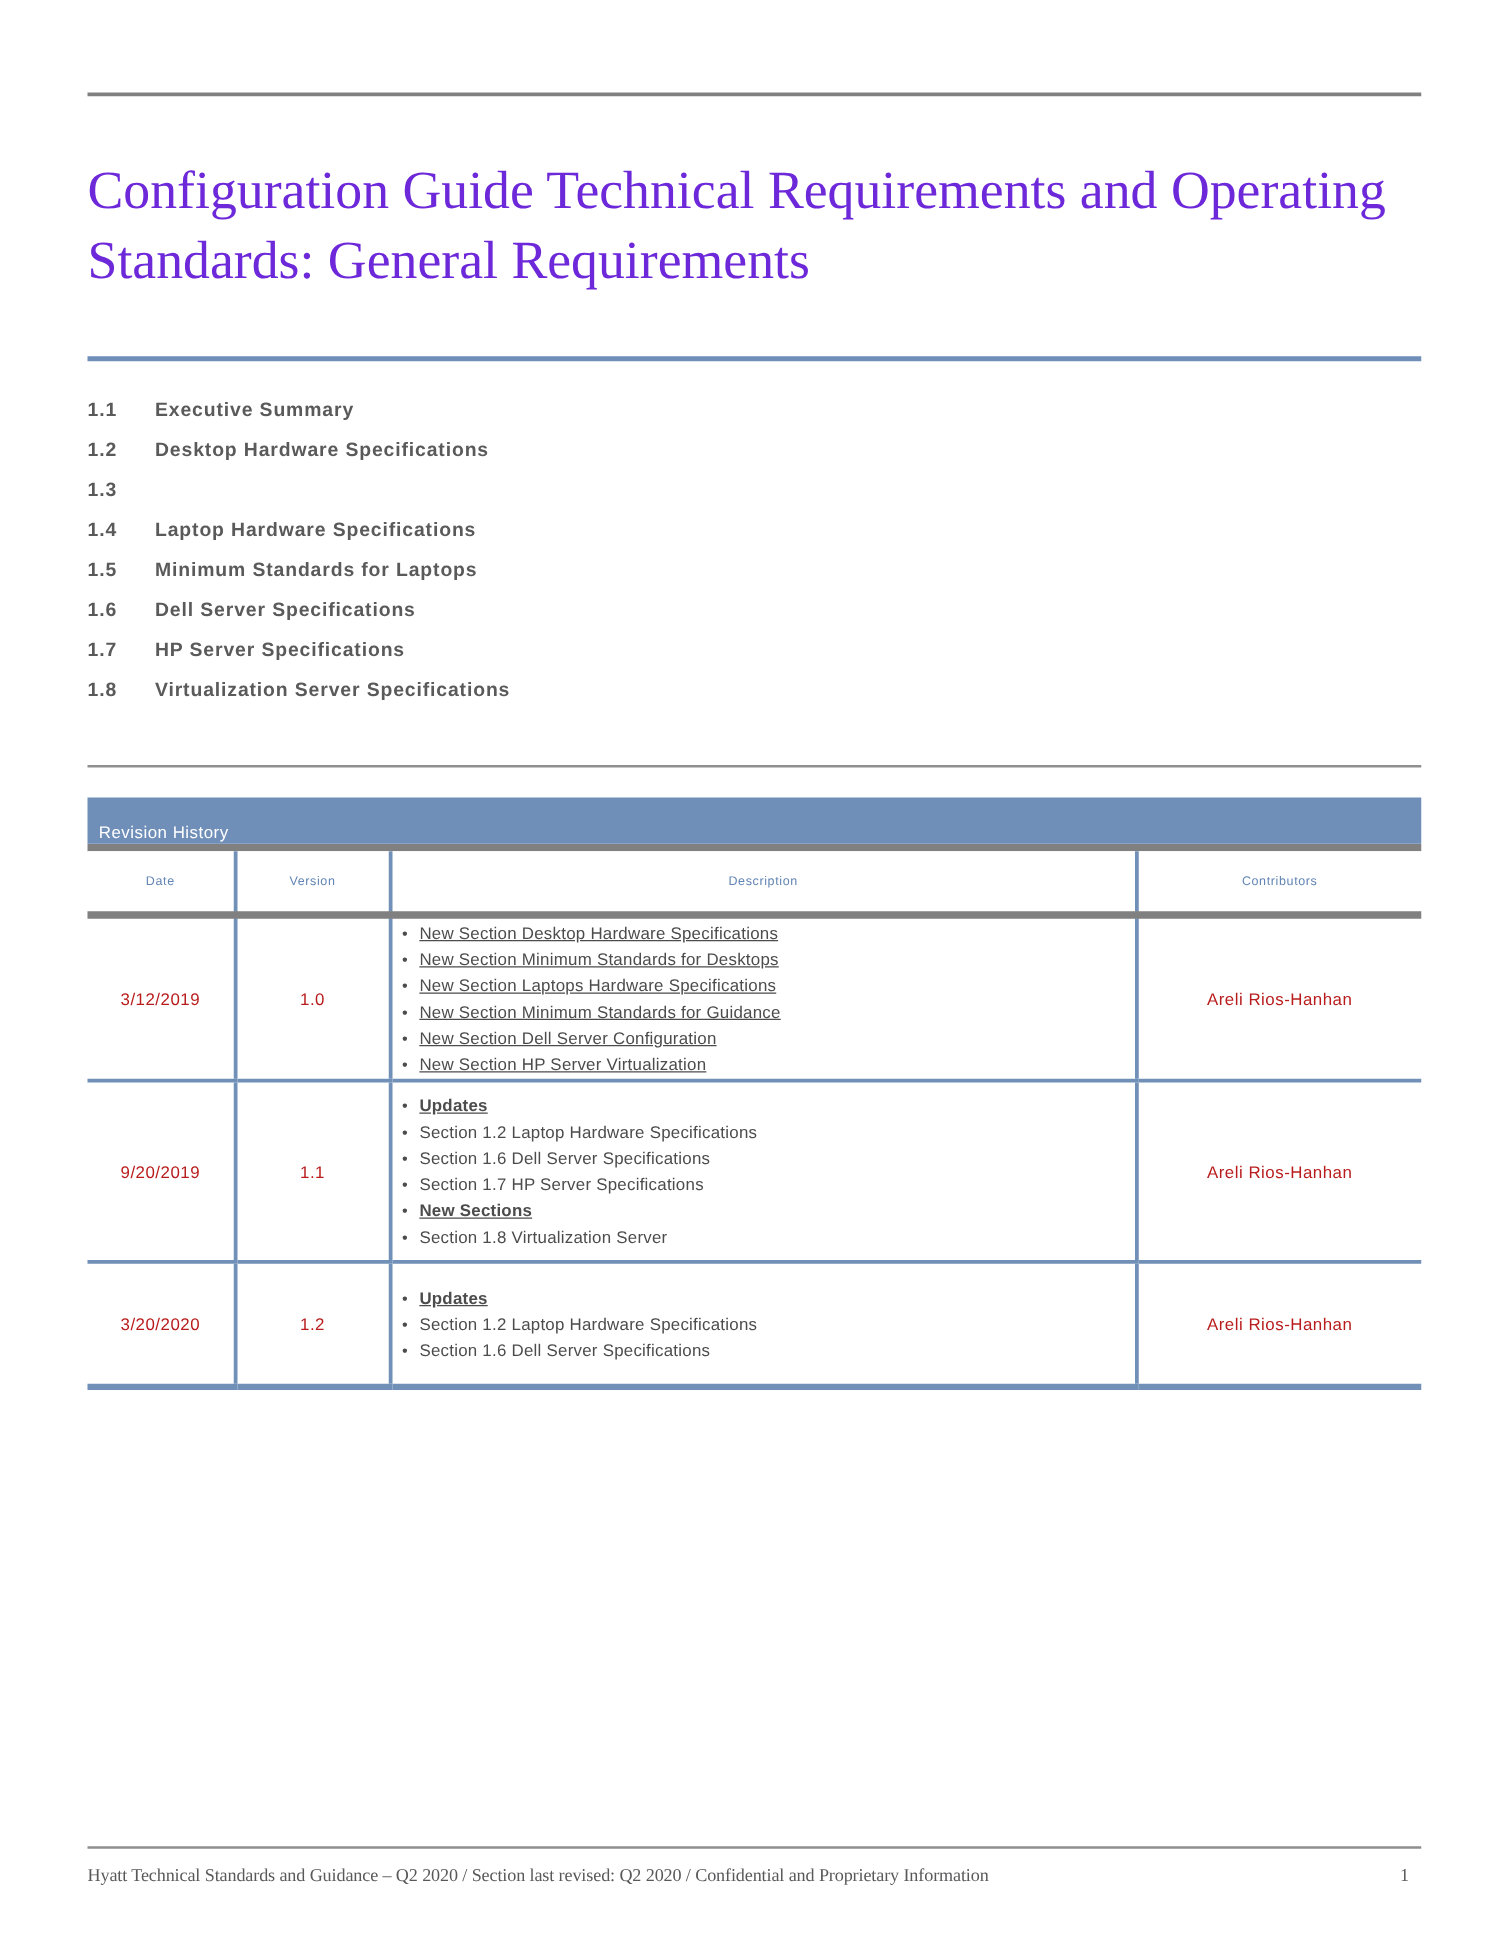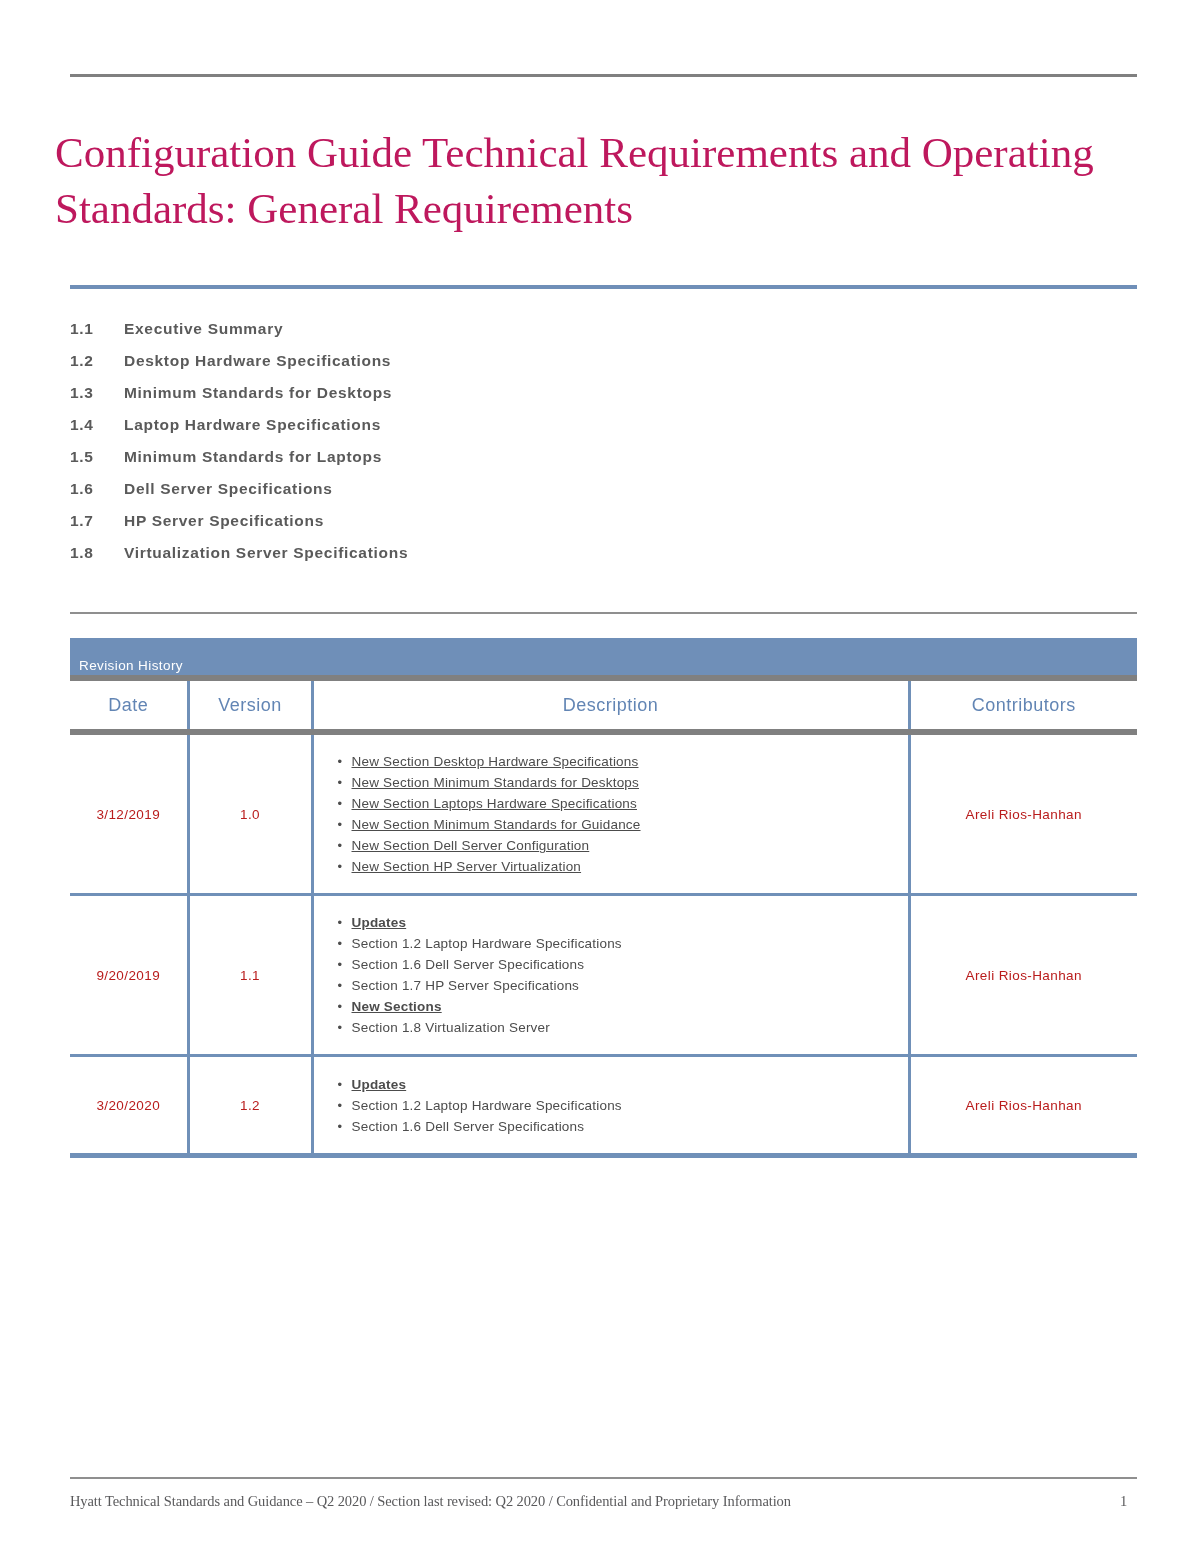--- a/index.html
+++ b/index.html
@@ -46,27 +46,27 @@
     left: 70px;
     top: 1477px;
     width: 1067px;
     height: 2px;
     background: #8f8f8f;
   }
 
   
   .doc-title {
     position: absolute;
-    left: 55px;
+    left: 70px;
     top: 96px;
     width: 1040px;
     font-family: "Liberation Serif", serif;
     font-size: 43px;
     line-height: 56px;
-    color: #be185d;
+    color: #6d28d9;
     font-weight: 400;
     letter-spacing: 0px;
   }
 
   
   .toc {
     position: absolute;
     left: 70px;
     top: 320px;
     width: 700px;
@@ -118,21 +118,21 @@
     table-layout: fixed;
   }
   .rev-grid col.c-date { width: 118px; }
   .rev-grid col.c-ver { width: 124px; }
   .rev-grid col.c-desc { width: 597px; }
   .rev-grid col.c-contrib { width: 228px; }
 
   .rev-grid th {
     font-weight: normal;
     color: #6285b4;
-    font-size: 18px;
+    font-size: 10px;
     letter-spacing: 0.5px;
     height: 46px;
     vertical-align: middle;
     text-align: center;
     border-left: 3px solid #7090b8;
     background: #ffffff;
   }
   .rev-grid th:first-child {
     border-left: none;
   }
@@ -156,21 +156,21 @@
   .cell-center {
     text-align: center;
     font-size: 13.5px;
     color: #b91c1c;
     letter-spacing: 0.4px;
   }
   .cell-desc {
     padding: 10px 6px 12px 14px;
   }
   .bullet-list {
-    margin: 16px;
+    margin: 0;
     padding: 0 0 0 22px;
     list-style: none;
   }
   .bullet-list li {
     position: relative;
     font-size: 13.5px;
     line-height: 21px;
     color: #4c4c4c;
     letter-spacing: 0.2px;
     padding-left: 0;
@@ -234,21 +234,20 @@
       <div class="toc-item">
         <span class="toc-num">1.1</span>
         <span class="toc-label">Executive Summary</span>
       </div>
       <div class="toc-item">
         <span class="toc-num">1.2</span>
         <span class="toc-label">Desktop Hardware Specifications</span>
       </div>
       <div class="toc-item">
         <span class="toc-num">1.3</span>
-        <span class="toc-label">Minimum Standards for Desktops</span>
       </div>
       <div class="toc-item">
         <span class="toc-num">1.4</span>
         <span class="toc-label">Laptop Hardware Specifications</span>
       </div>
       <div class="toc-item">
         <span class="toc-num">1.5</span>
         <span class="toc-label">Minimum Standards for Laptops</span>
       </div>
       <div class="toc-item">

